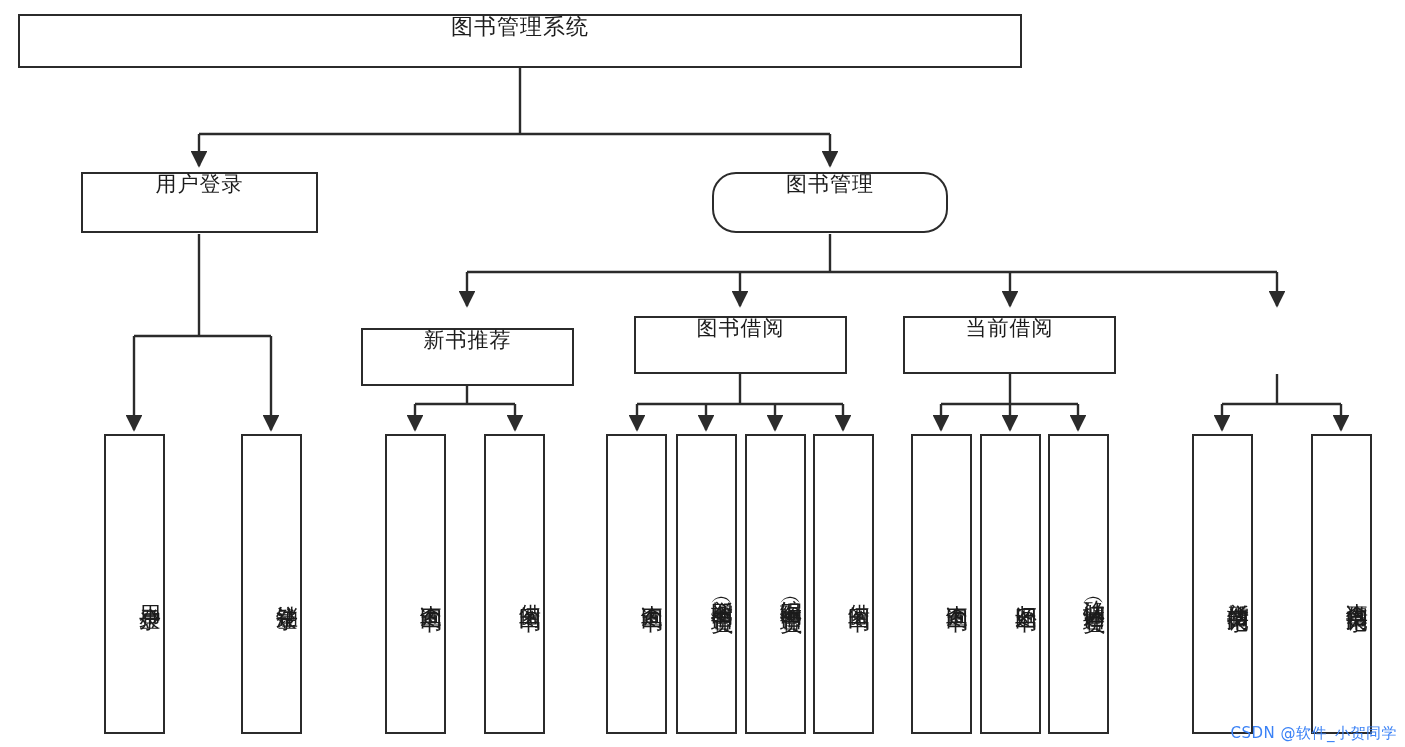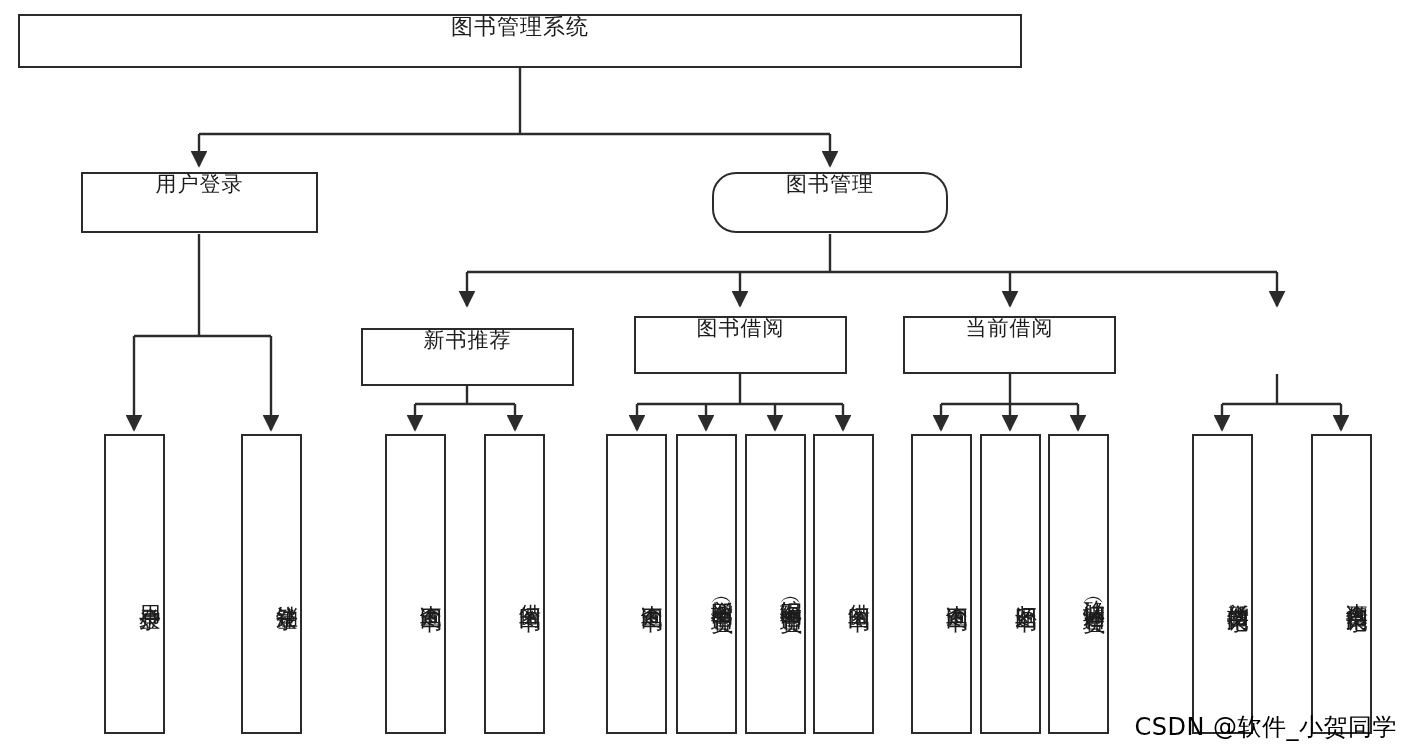--- a/index.html
+++ b/index.html
@@ -53,22 +53,22 @@
   .node.v .label{
     writing-mode:vertical-rl;
     text-orientation:upright;
     display:block;
   }
   
   #watermark{
     position:absolute;
     right:8px;
     bottom:4px;
-    font-size:24px;
-    color:#000000;
+    font-size:15px;
+    color:#3b82f6;
     white-space:nowrap;
     letter-spacing:0.5px;
     font-family:"DejaVu Sans","Liberation Sans",sans-serif;
   }
 </style>
 </head>
 <body>
 
 <div id="canvas">
 

